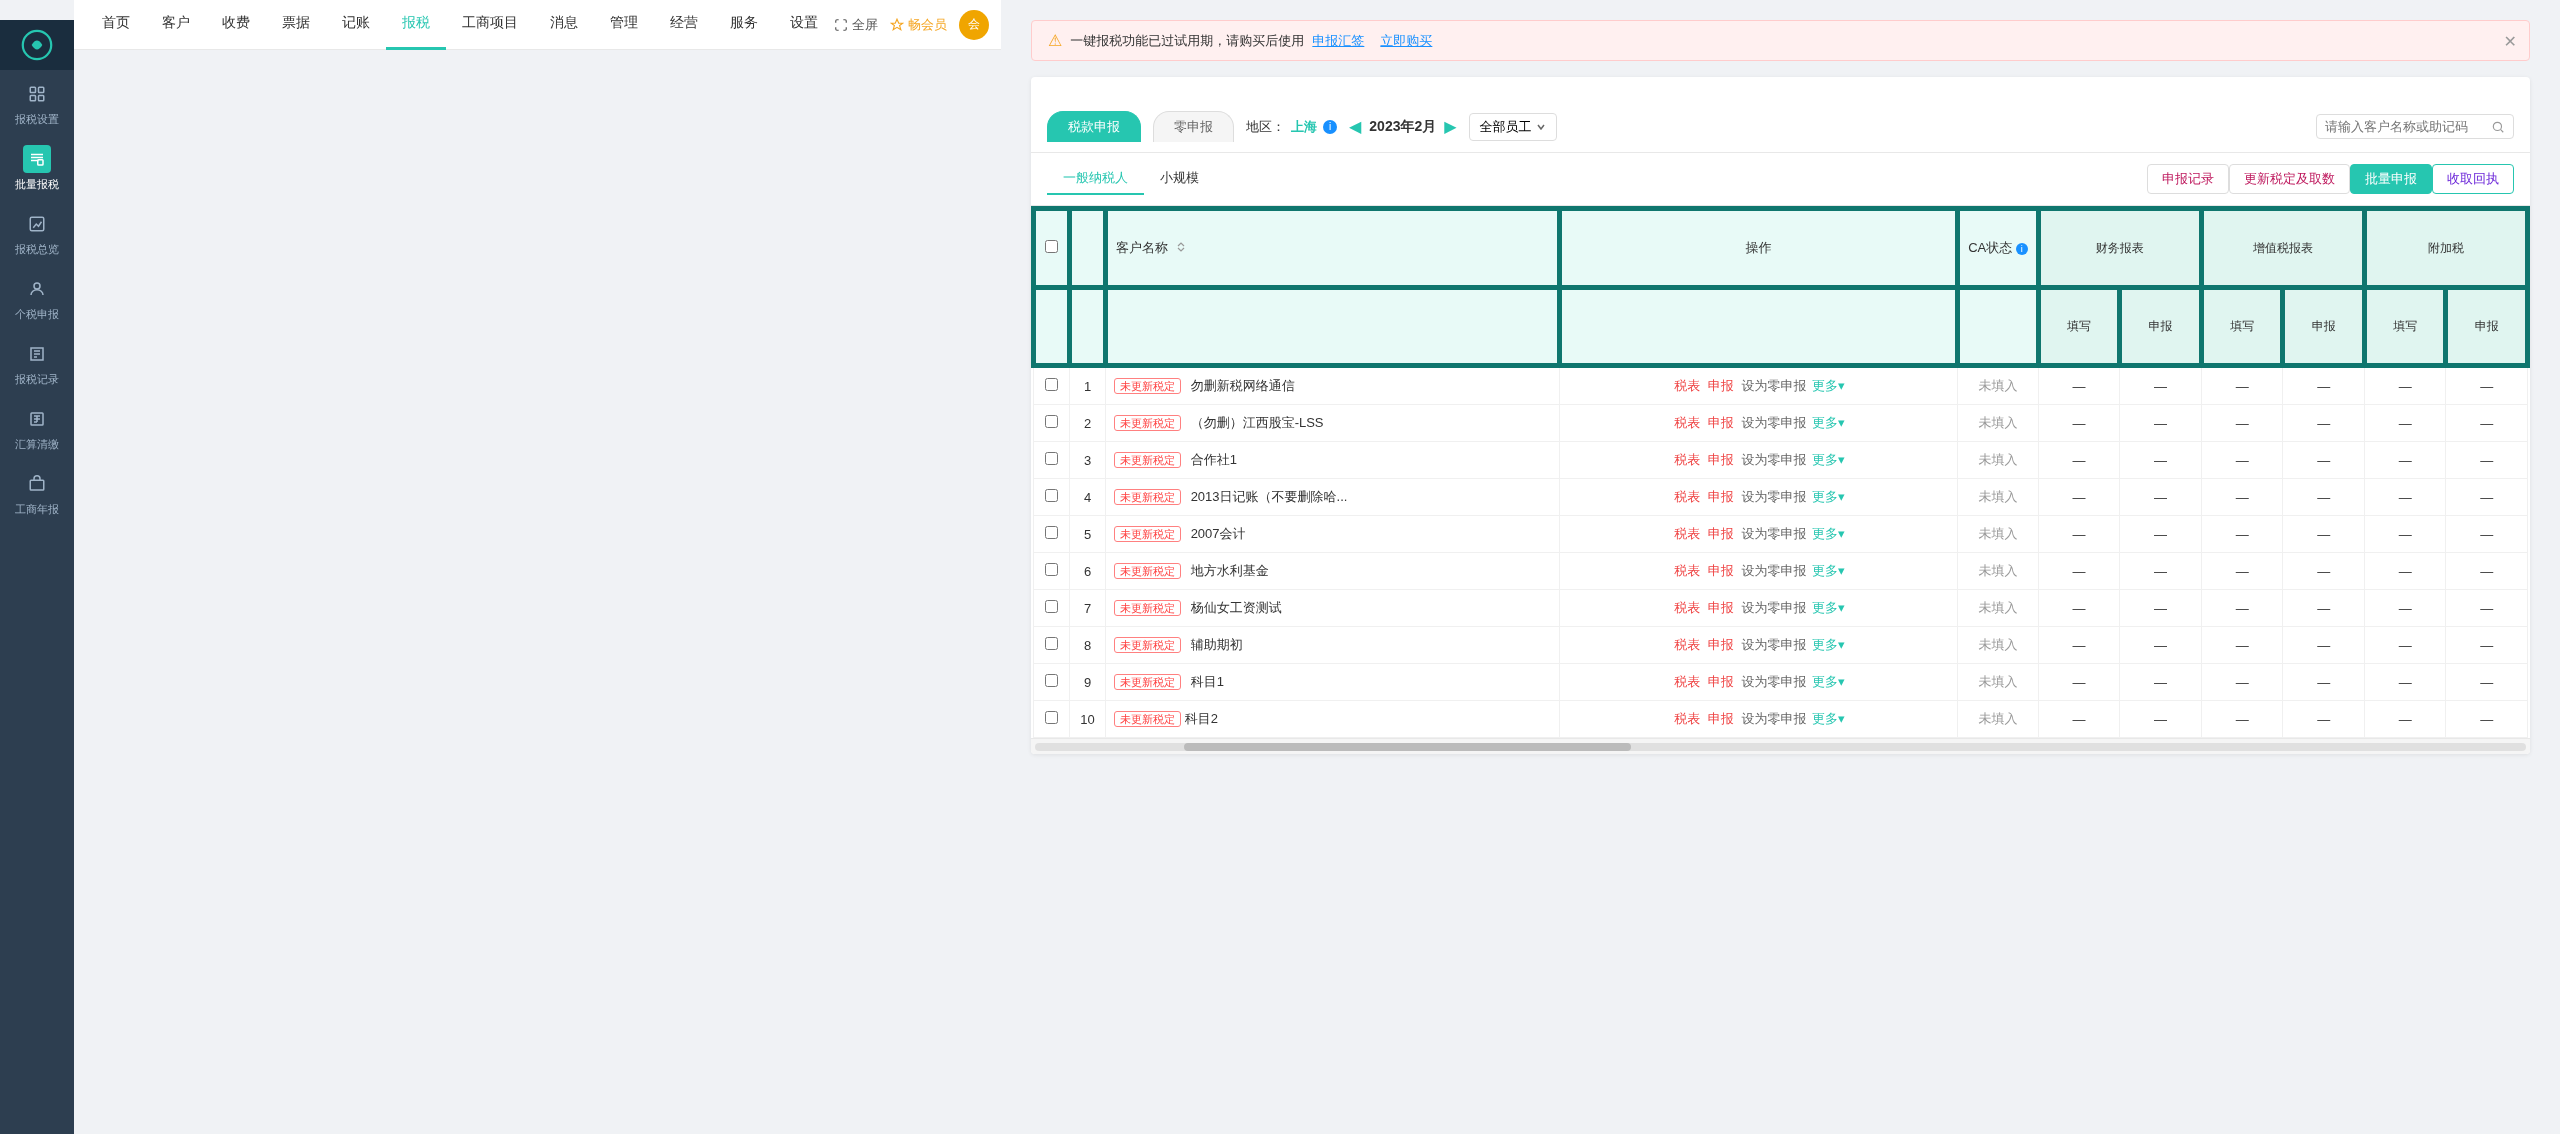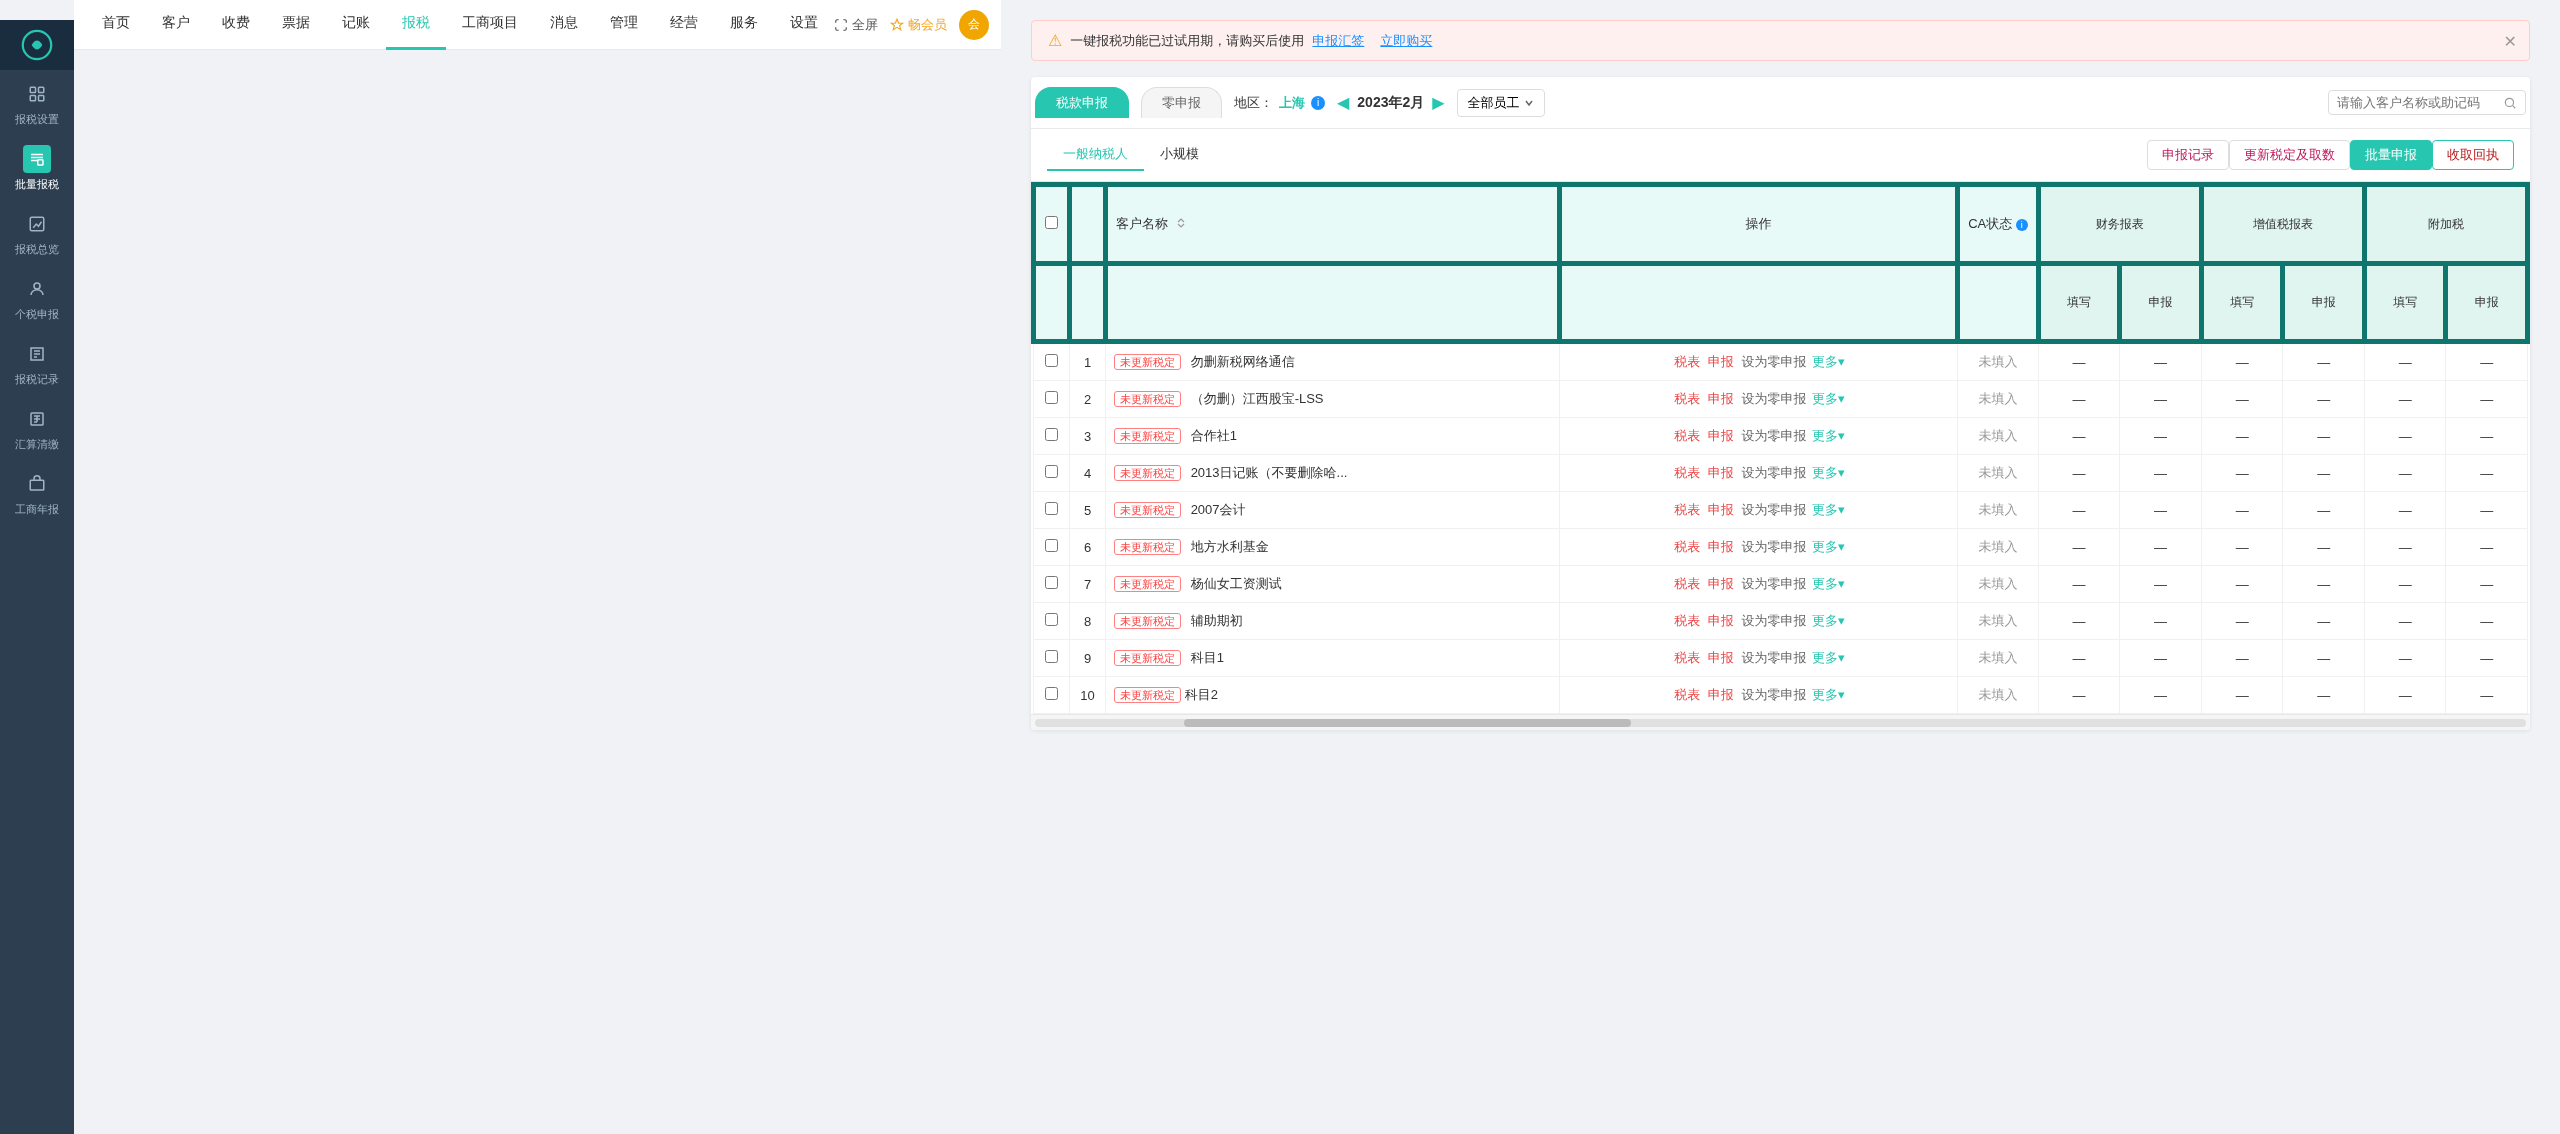--- a/index.html
+++ b/index.html
@@ -203,21 +203,21 @@
       font-size: 13px;
       background: #fff;
       color: #be185d;
     }
     .action-btn.primary {
       background: #26c6b0;
       color: #fff;
       border-color: #26c6b0;
     }
     .action-btn.outline-teal {
-      color: #b91c1c;
+      color: #6d28d9;
       border-color: #26c6b0;
     }
 
     
     .data-table {
       width: 100%;
       border-collapse: collapse;
       font-size: 13px;
     }
     .data-table thead tr {
@@ -438,21 +438,21 @@
       <div class="notice-banner">
         <span class="notice-icon">⚠</span>
         <span>一键报税功能已过试用期，请购买后使用</span>
         <a>申报汇签</a>
         <a style="margin-left:8px;">立即购买</a>
         <span class="notice-close">✕</span>
       </div>
 
       <div class="main-card">
 
-        <div style="padding: 10px 4px; display:flex; align-items:center; gap:12px; border-bottom: 1px solid #e8e8e8; flex-wrap:wrap;">
+        <div style="padding: 10px 16px; display:flex; align-items:center; gap:12px; border-bottom: 1px solid #e8e8e8; flex-wrap:wrap;margin-top:24px;">
           <button class="tab-btn active">税款申报</button>
           <button class="tab-btn">零申报</button>
 
           <div class="region-select">
             <span>地区：</span>
             <span style="color:#26c6b0; font-weight:bold;">上海</span>
             <span class="info-icon">i</span>
           </div>
 
           <div class="date-nav">

